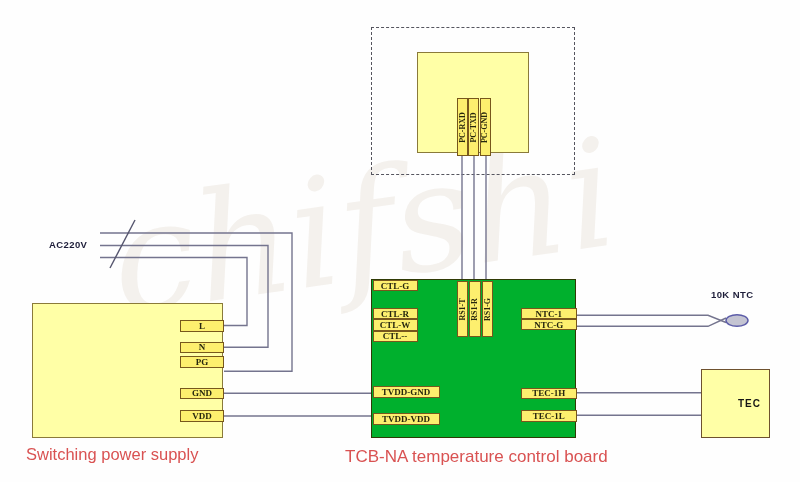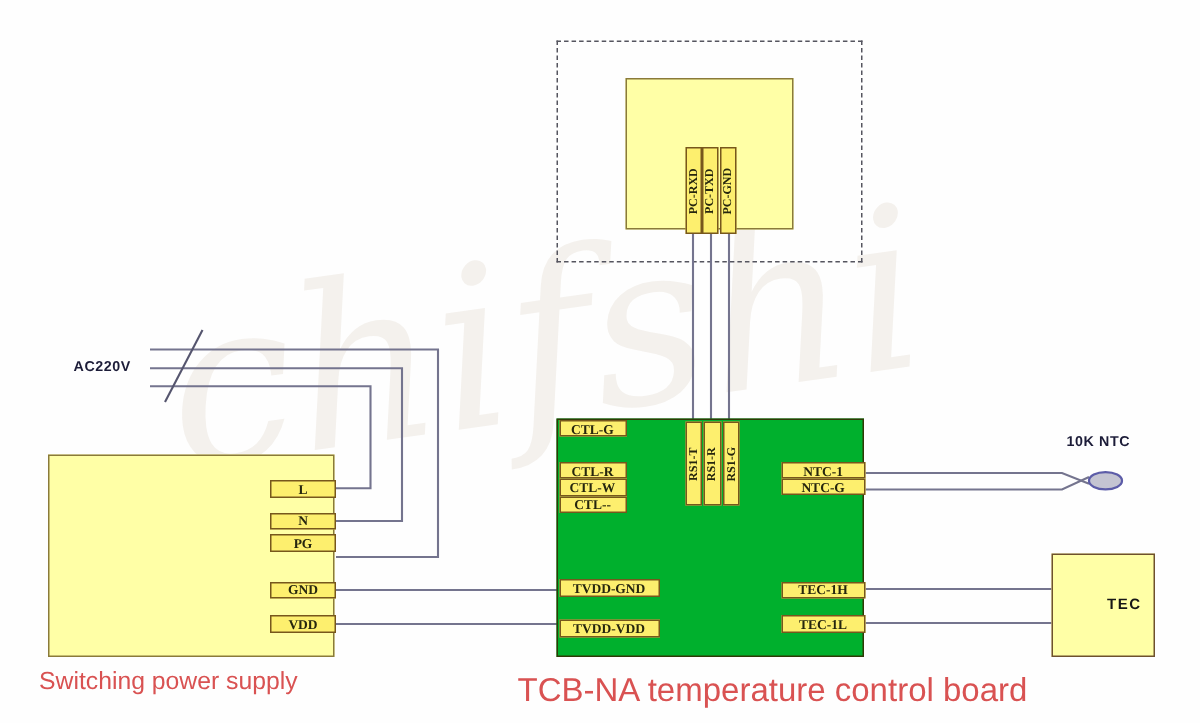--- a/index.html
+++ b/index.html
@@ -135,21 +135,21 @@
 
   <div class="hpin" style="left:520.5px; top:308px; width:56.5px; height:11px;">NTC-1</div>
   <div class="hpin" style="left:520.5px; top:319.3px; width:56.5px; height:11px;">NTC-G</div>
 
   <div class="hpin" style="left:372.5px; top:385.5px; width:67px; height:12px;">TVDD-GND</div>
   <div class="hpin" style="left:372.5px; top:413px; width:67px; height:12px;">TVDD-VDD</div>
 
   <div class="hpin" style="left:520.5px; top:387.5px; width:56.5px; height:11.5px;">TEC-1H</div>
   <div class="hpin" style="left:520.5px; top:410px; width:56.5px; height:11.5px;">TEC-1L</div>
 
-  <div class="caption" style="left:345px; top:447px; font-size:22px;">TCB-NA temperature control board</div>
+  <div class="caption" style="left:345px; top:447px; font-size:17px;">TCB-NA temperature control board</div>
 
   <div class="tinybold" style="left:711px; top:289px;">10K NTC</div>
 
   <div id="tec-box" style="left:701px; top:369px; width:69px; height:69px;padding-left:28px;">
     <span>TEC</span>
   </div>
 
 </div>
 
 </body></html>

